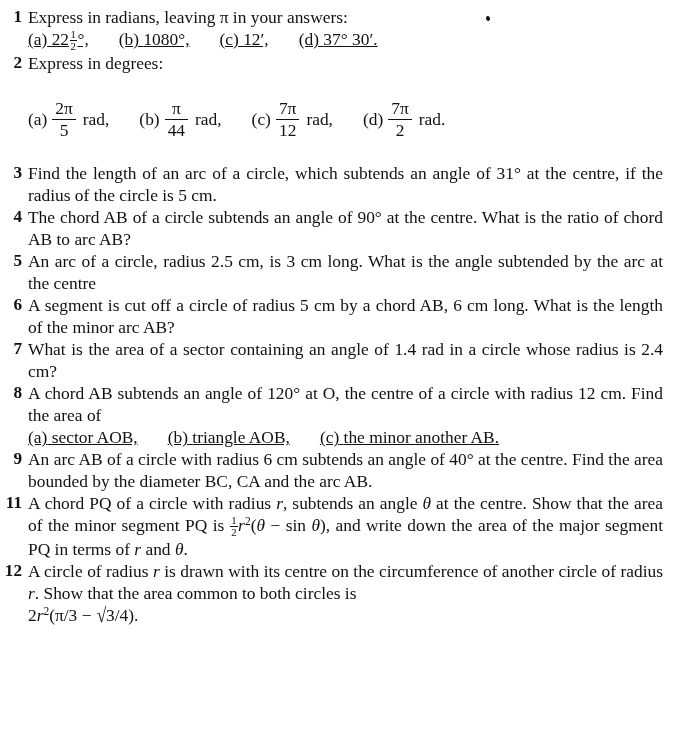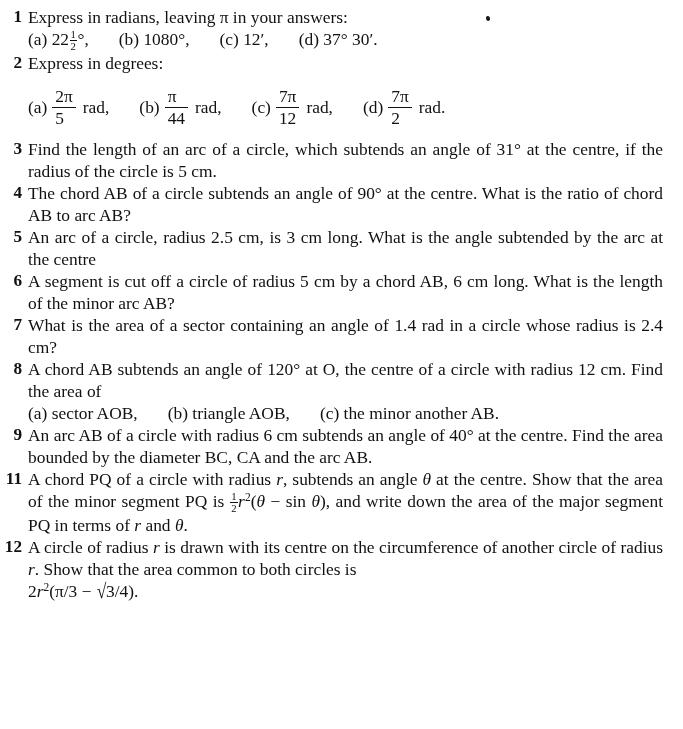--- a/index.html
+++ b/index.html
@@ -66,20 +66,21 @@
     display: block;
     white-space: nowrap;
   }
 
   .parts {
     display: block;
     white-space: nowrap;
   }
   .part {
     display: inline-block;
+    text-decoration: underline;
   }
 
   
   .ital { font-style: italic; }
 
   .frac {
     display: inline-block;
     vertical-align: -0.42em;
     text-align: center;
     font-size: 0.62em;
@@ -95,22 +96,23 @@
   }
   .frac .den {
     display: block;
     padding: 0 1px;
   }
 
   
   .dfrac {
     display: inline-block;
     vertical-align: middle;
+    text-align: center;
     line-height: 1.12;
-    margin: 4px 3px;
+    margin: 16px 3px;
     font-size: 17.4px;
   }
   .dfrac .num {
     display: block;
     padding: 0 3px 1px 3px;
     border-bottom: 1.4px solid #111;
   }
   .dfrac .den {
     display: block;
     padding: 1px 3px 0 3px;

